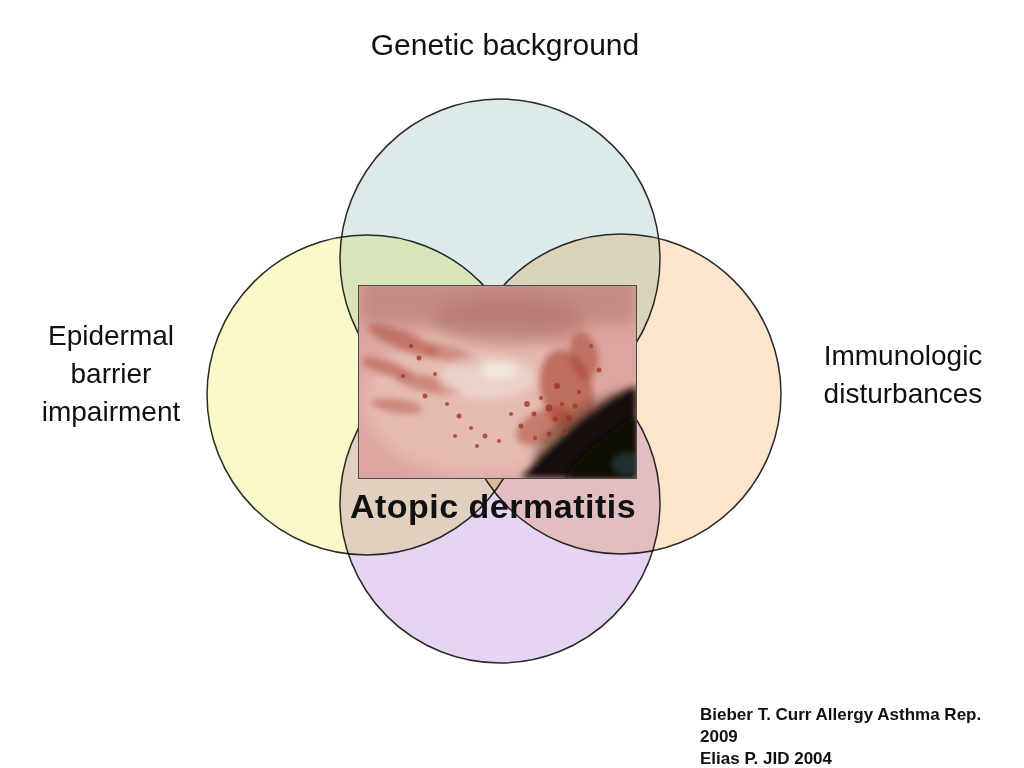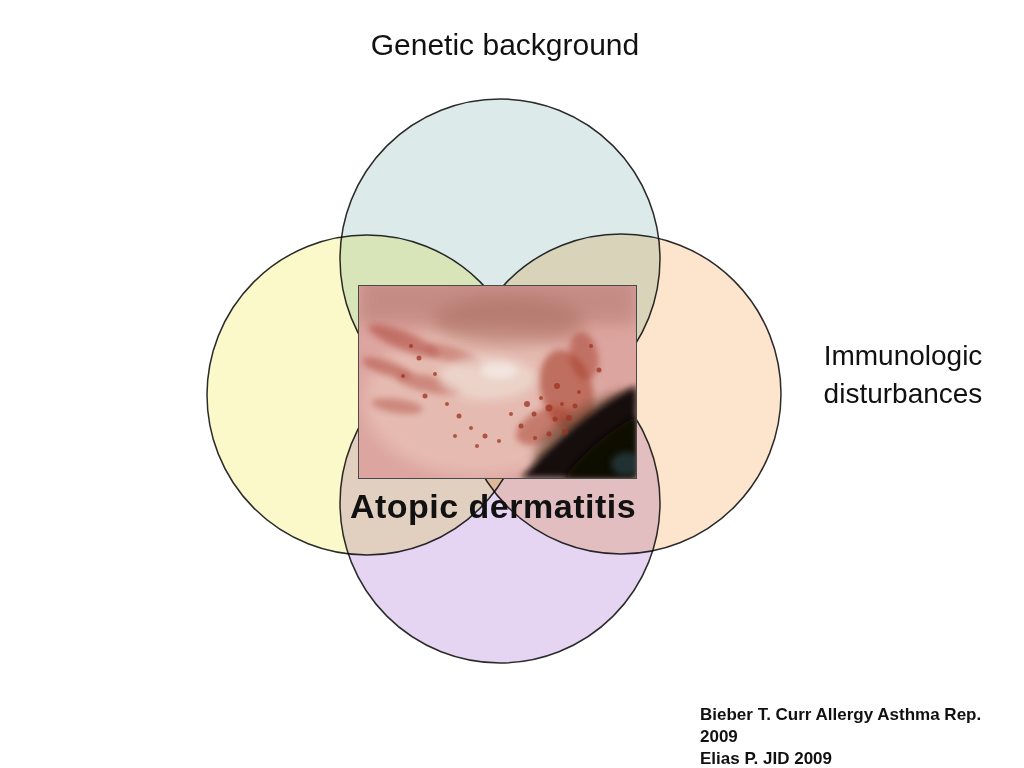--- a/index.html
+++ b/index.html
@@ -103,20 +103,23 @@
 
   <svg class="venn-svg" viewBox="0 0 1024 768">
       <circle cx="500" cy="259" r="160" fill="#dcebe9" stroke="#2b2b2b" stroke-width="1.5" style="mix-blend-mode: multiply;"></circle>
       <circle cx="367" cy="395" r="160" fill="#fbf9ca" stroke="#2b2b2b" stroke-width="1.5" style="mix-blend-mode: multiply;"></circle>
       <circle cx="621" cy="394" r="160" fill="#fce5cc" stroke="#2b2b2b" stroke-width="1.5" style="mix-blend-mode: multiply;"></circle>
       <circle cx="500" cy="503" r="160" fill="#e5d4f2" stroke="#2b2b2b" stroke-width="1.5" style="mix-blend-mode: multiply;"></circle>
     </svg>
 
   <div class="label label-top">Genetic background</div>
 
+  <div class="label label-left prelines">Epidermal
+barrier
+impairment</div>
 
   <div class="label label-right prelines">Immunologic
 disturbances</div>
 
 
   <div class="photo" title="Close-up photograph of skin affected by atopic dermatitis">
     <svg viewBox="0 0 277 192" preserveAspectRatio="none">
       <defs>
         <filter id="b8" x="-40%" y="-40%" width="180%" height="180%">
             <feGaussianBlur stdDeviation="8"></feGaussianBlur>
@@ -188,16 +191,16 @@
         <circle cx="232" cy="60" r="2"></circle>
           <circle cx="240" cy="84" r="2.5"></circle>
       </g>
     </svg>
   </div>
 
   <div class="label label-center">Atopic dermatitis</div>
 
   <div class="citation">
     <div>Bieber T. Curr Allergy Asthma Rep. 2009</div>
-    <div>Elias P. JID 2009</div>
+    <div>Elias P. JID 2004</div>
   </div>
 
 </div>
 
 </body></html>

